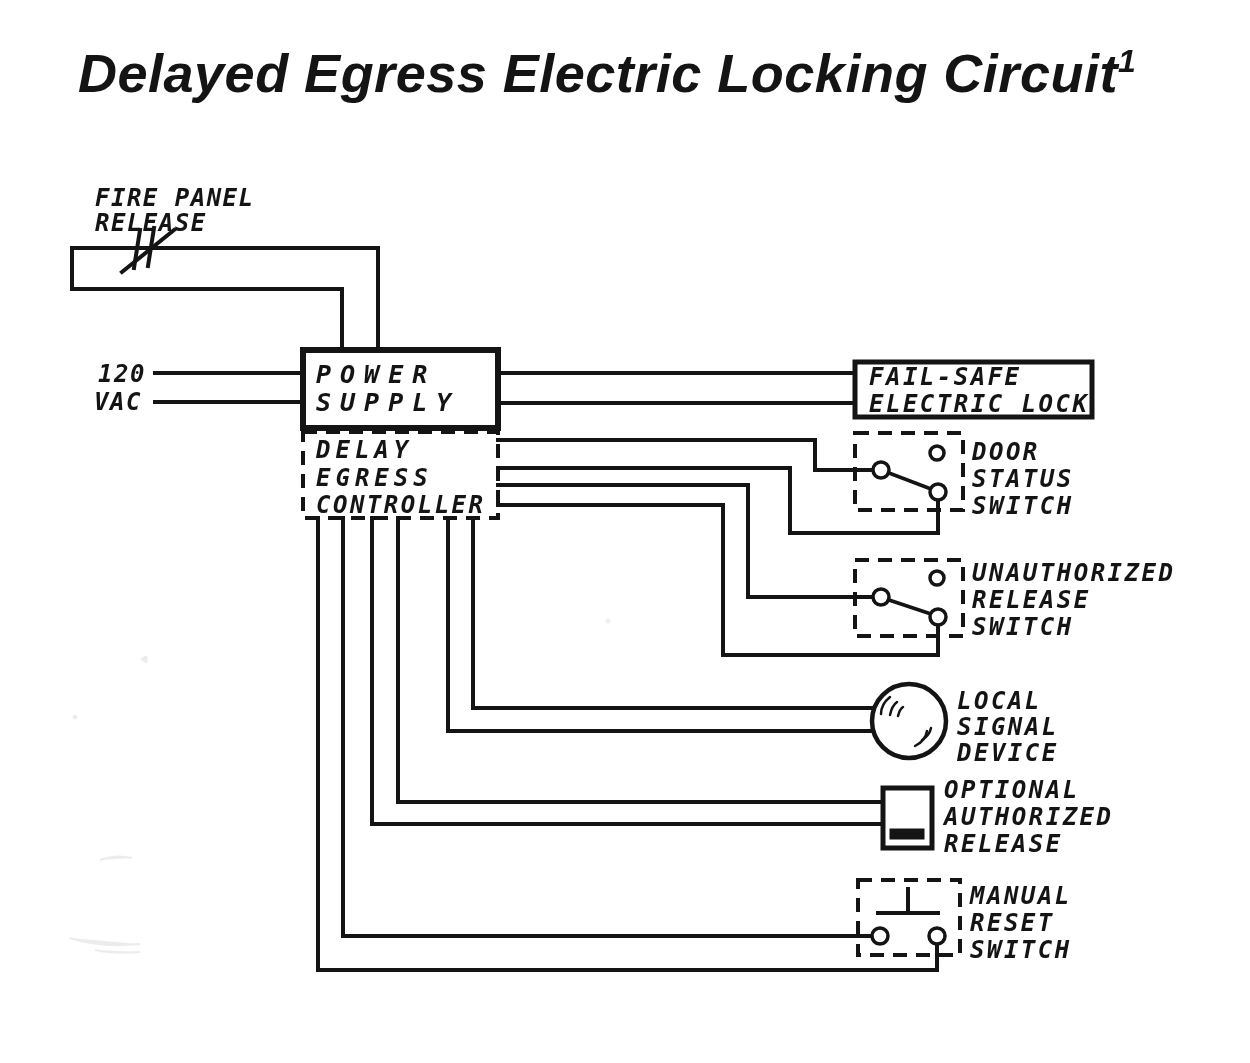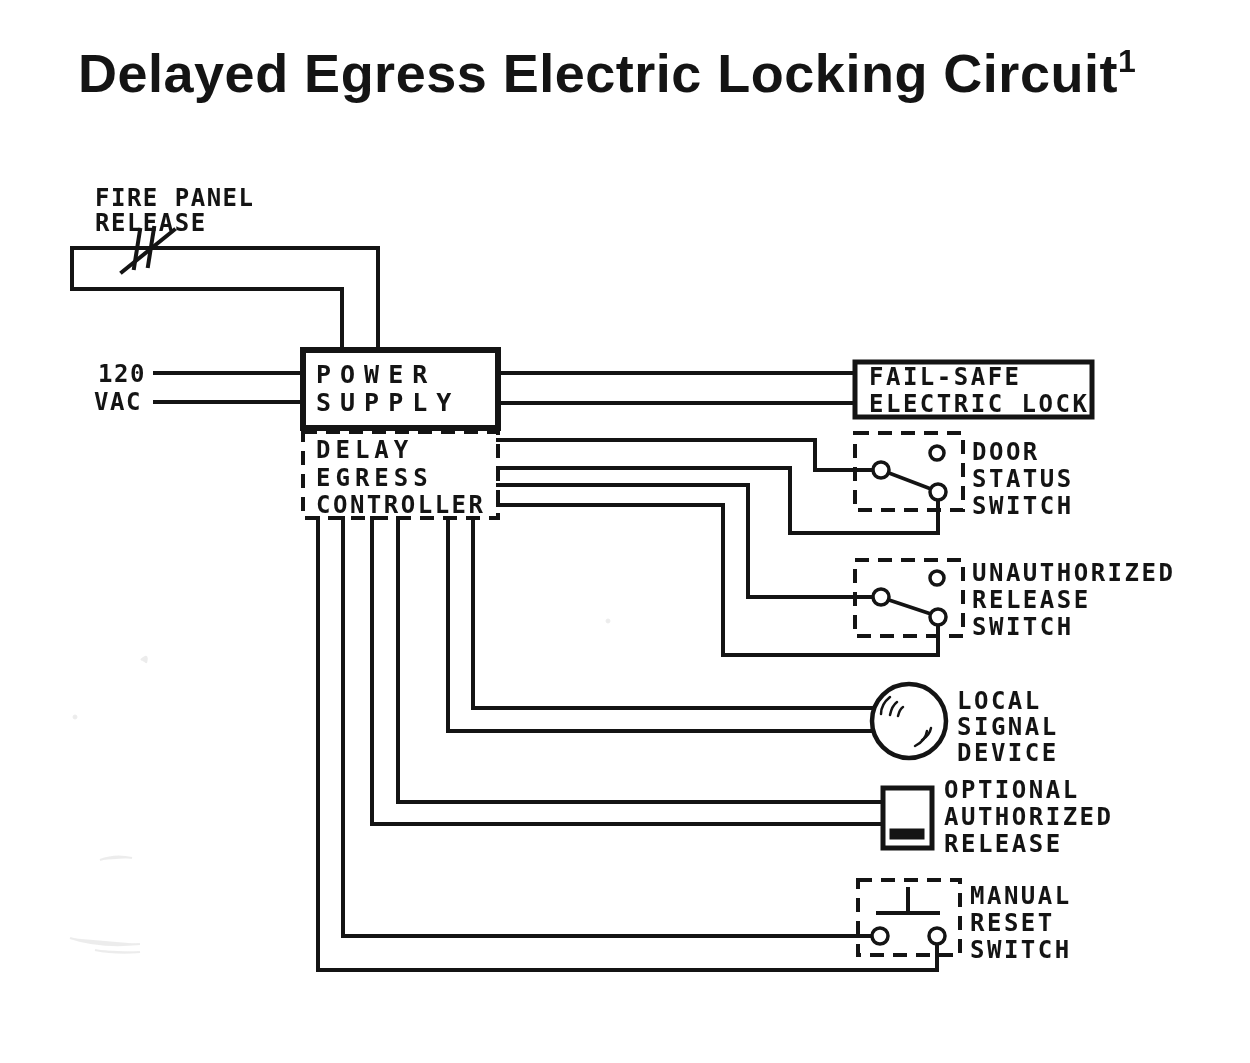--- a/index.html
+++ b/index.html
@@ -1,16 +1,16 @@
 <!DOCTYPE html>
 <html><head>
 <meta charset="utf-8">
 <style>
   html,body{margin:0;padding:0;background:#ffffff;}
-  .page{position:relative;width:1250px;height:1063px;background:#ffffff;overflow:hidden;}
+  .page{position:relative;width:1250px;height:1063px;background:#ffffff;overflow:hidden;font-style:italic;}
   svg{display:block;}
   svg text{font-family:"DejaVu Sans Mono",monospace;font-weight:bold;fill:#141414;}
   .title-text{font-family:"Liberation Sans","DejaVu Sans",sans-serif;font-weight:bold;font-size:54px;letter-spacing:0.5px;}
   .sup{font-size:32px;}
   .lbl{font-size:24px;letter-spacing:2.5px;}
   .lbl-sp{font-size:24px;letter-spacing:5px;}
   .lbl-ps{font-size:25px;letter-spacing:9px;}
   .lbl-sm{font-size:24px;letter-spacing:1.5px;}
   .wire{stroke:#141414;stroke-width:4;fill:none;stroke-linecap:square;stroke-linejoin:miter;}
   .wire-thin{stroke:#141414;stroke-width:3.5;fill:none;}

